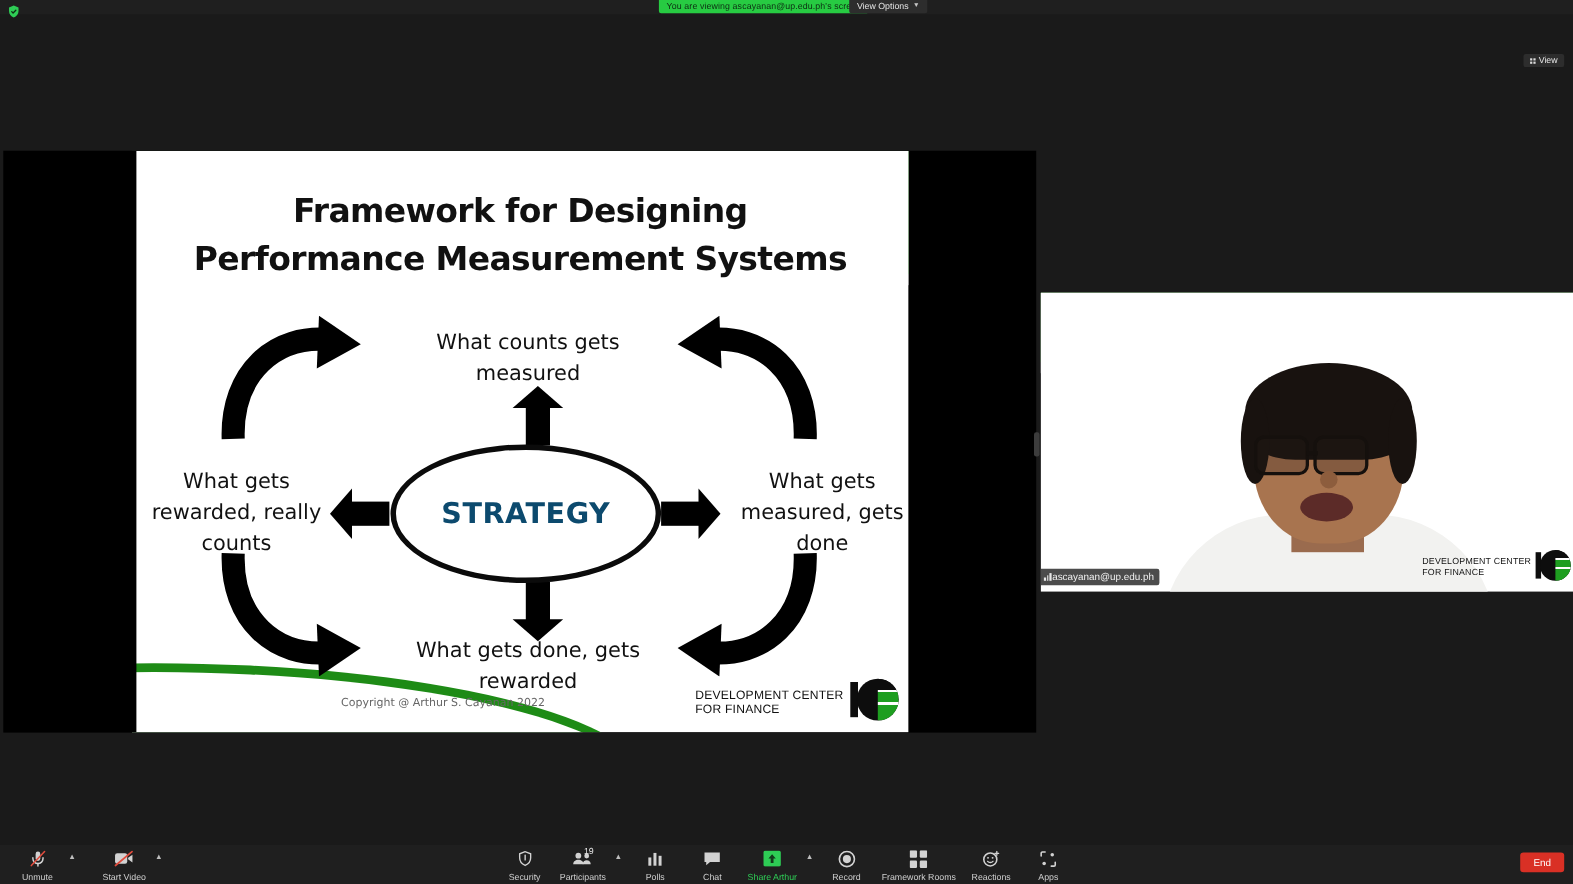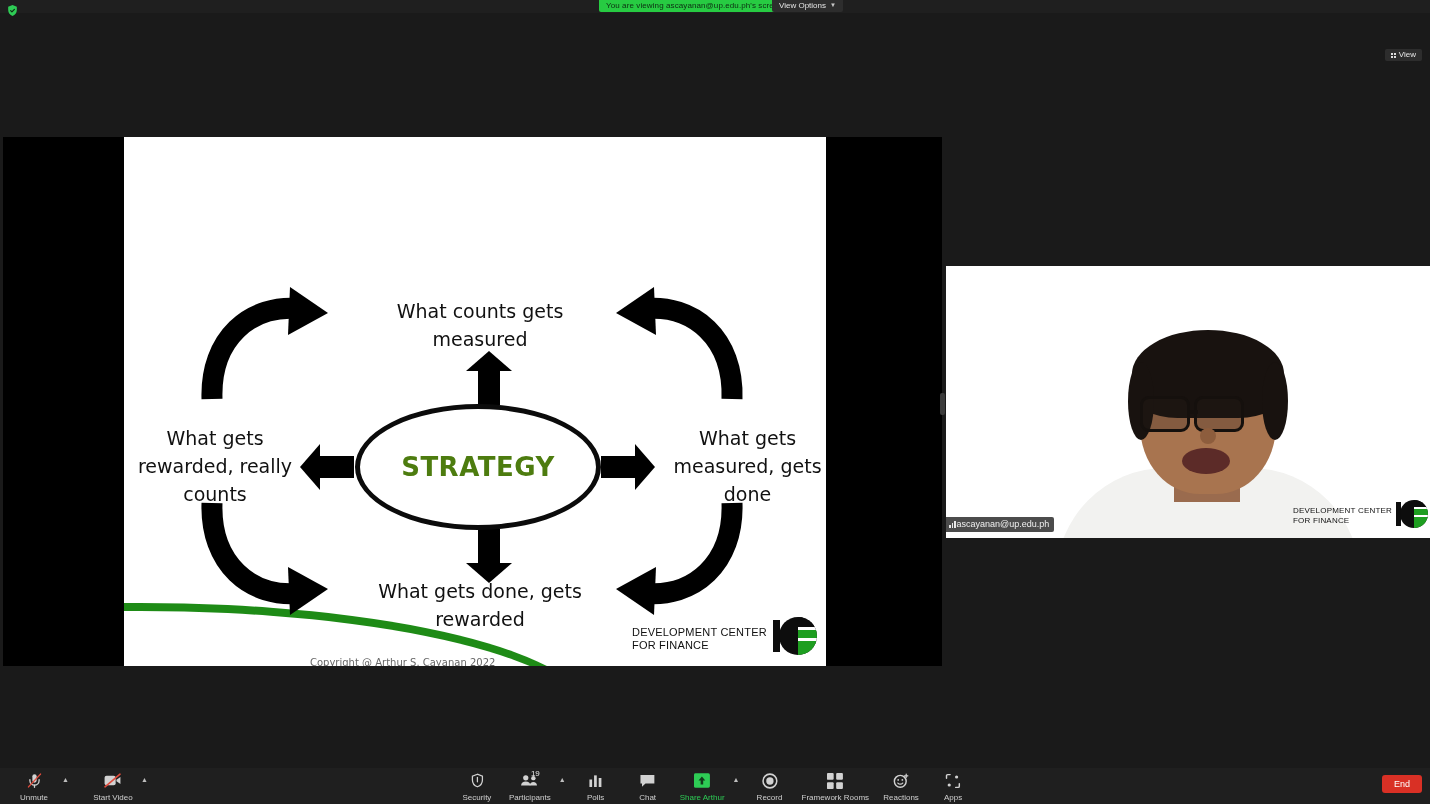--- a/index.html
+++ b/index.html
@@ -92,21 +92,21 @@
 
   
   .ellipse {
     position:absolute; left:235px; top:267px; width:246px; height:126px;
     border:5px solid #0b0b0b; border-radius:50%;
     display:flex; align-items:center; justify-content:center; z-index:6;
     background:#fff;
   }
   .ellipse span {
     font-family:"DejaVu Sans", sans-serif; font-weight:bold;
-    font-size:26px; color:#4d7c0f; letter-spacing:0.5px;
+    font-size:26px; color:#0c4a6e; letter-spacing:0.5px;
   }
 
   
   .lbl {
     position:absolute; color:#111; z-index:6;
     font-family:"DejaVu Sans", sans-serif; font-size:19px; line-height:28px;
     text-align:center;
   }
   .lbl-top    { left:240px; top:160px; width:240px; }
   .lbl-right  { left:540px; top:287px; width:175px; }
@@ -134,21 +134,21 @@
 
   .curve { position:absolute; z-index:5; }
   .curve svg { display:block; }
 
   .slide-source {
     position:absolute; left:36px; top:480px; width:440px;
     font-family:"DejaVu Sans", sans-serif;
     font-style:italic; font-weight:bold; font-size:12px; color:#1a1a1a; z-index:8;
   }
   .slide-copy {
-    position:absolute; left:190px; top:520px; width:420px;
+    position:absolute; left:190px; top:497px; width:420px;
     font-family:"DejaVu Sans", sans-serif;
     font-size:10px; color:#666; z-index:8;
   }
 
   
   .dcf { position:absolute; z-index:8; display:flex; align-items:center; gap:6px; }
   .dcf-slide { left:512px; top:480px; }
   .dcf-txt {
     font-family:"Liberation Sans", sans-serif; font-size:11px; line-height:13px;
     color:#111; text-align:left; letter-spacing:.2px;
@@ -297,20 +297,24 @@
   </div>
 
   <div class="shared">
     <div class="slide">
       <div class="page">
         <div class="arc-green"></div>
         <div class="arc-white"></div>
         <div class="arc-bot-green"></div>
         <div class="arc-bot-white"></div>
 
+        <div class="slide-title">
+          <div>Framework for Designing</div>
+          <div>Performance Measurement Systems</div>
+        </div>
 
         <div class="curve" style="left:78px; top:150px;">
           <svg width="140" height="120" viewBox="0 0 140 120">
             <path d="M14 112 C 12 52, 52 16, 104 22" fill="none" stroke="#000" stroke-width="21" stroke-linecap="butt"></path>
             <path d="M92 0 L130 26 L90 48 Z" fill="#000"></path>
           </svg>
         </div>
         <div class="curve" style="left:486px; top:150px;">
           <svg width="140" height="120" viewBox="0 0 140 120">
             <path d="M126 112 C 128 52, 88 16, 36 22" fill="none" stroke="#000" stroke-width="21" stroke-linecap="butt"></path>

